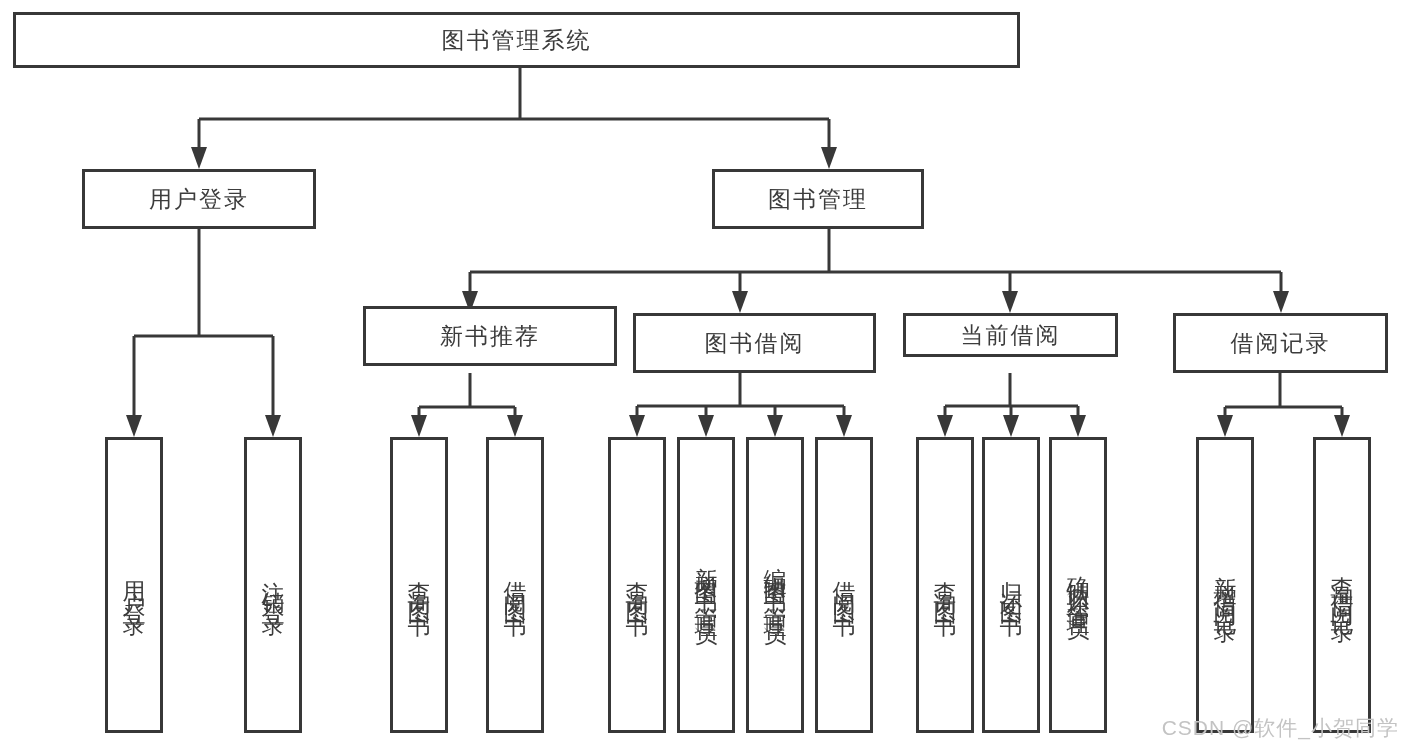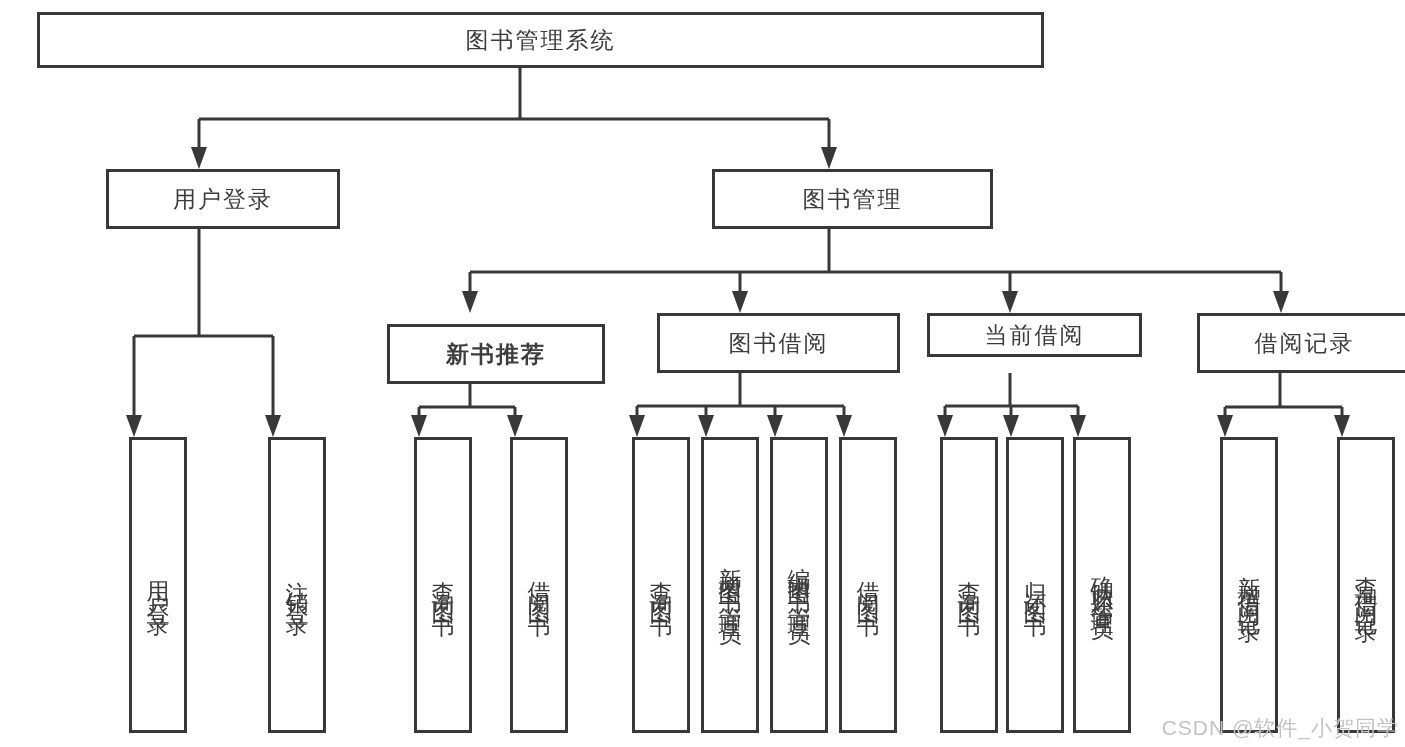--- a/index.html
+++ b/index.html
@@ -23,21 +23,20 @@
   .connector polygon{fill:var(--line);stroke:none;}
   .box{
     position:absolute;
     box-sizing:border-box;
     border:3px solid var(--box-border);
     background:#ffffff;
     display:flex;
     align-items:center;
     justify-content:center;
     color:var(--text);
-    margin-left:24px;
   }
   .label{
     font-size:23px;
     letter-spacing:2px;
     white-space:nowrap;
     color:var(--text);
   }
   .label.v{
     writing-mode:vertical-rl;
     letter-spacing:11px;
@@ -116,25 +115,25 @@
       <polygon points="1334,415 1350,415 1342,437"></polygon>
   </svg>
 
   <div class="box" style="left:13px;top:12px;width:1007px;height:56px;">
     <span class="label">图书管理系统</span>
   </div>
 
   <div class="box" style="left:82px;top:169px;width:234px;height:60px;">
     <span class="label">用户登录</span>
   </div>
-  <div class="box" style="left:688px;top:169px;width:281px;height:60px;">
+  <div class="box" style="left:712px;top:169px;width:212px;height:60px;">
     <span class="label">图书管理</span>
   </div>
 
-  <div class="box" style="left:363px;top:324px;width:218px;height:60px;font-weight:bold;">
+  <div class="box" style="left:363px;top:306px;width:254px;height:60px;">
     <span class="label">新书推荐</span>
   </div>
   <div class="box" style="left:633px;top:313px;width:243px;height:60px;">
     <span class="label">图书借阅</span>
   </div>
   <div class="box" style="left:903px;top:313px;width:215px;height:44px;">
     <span class="label">当前借阅</span>
   </div>
   <div class="box" style="left:1173px;top:313px;width:215px;height:60px;">
     <span class="label">借阅记录</span>

